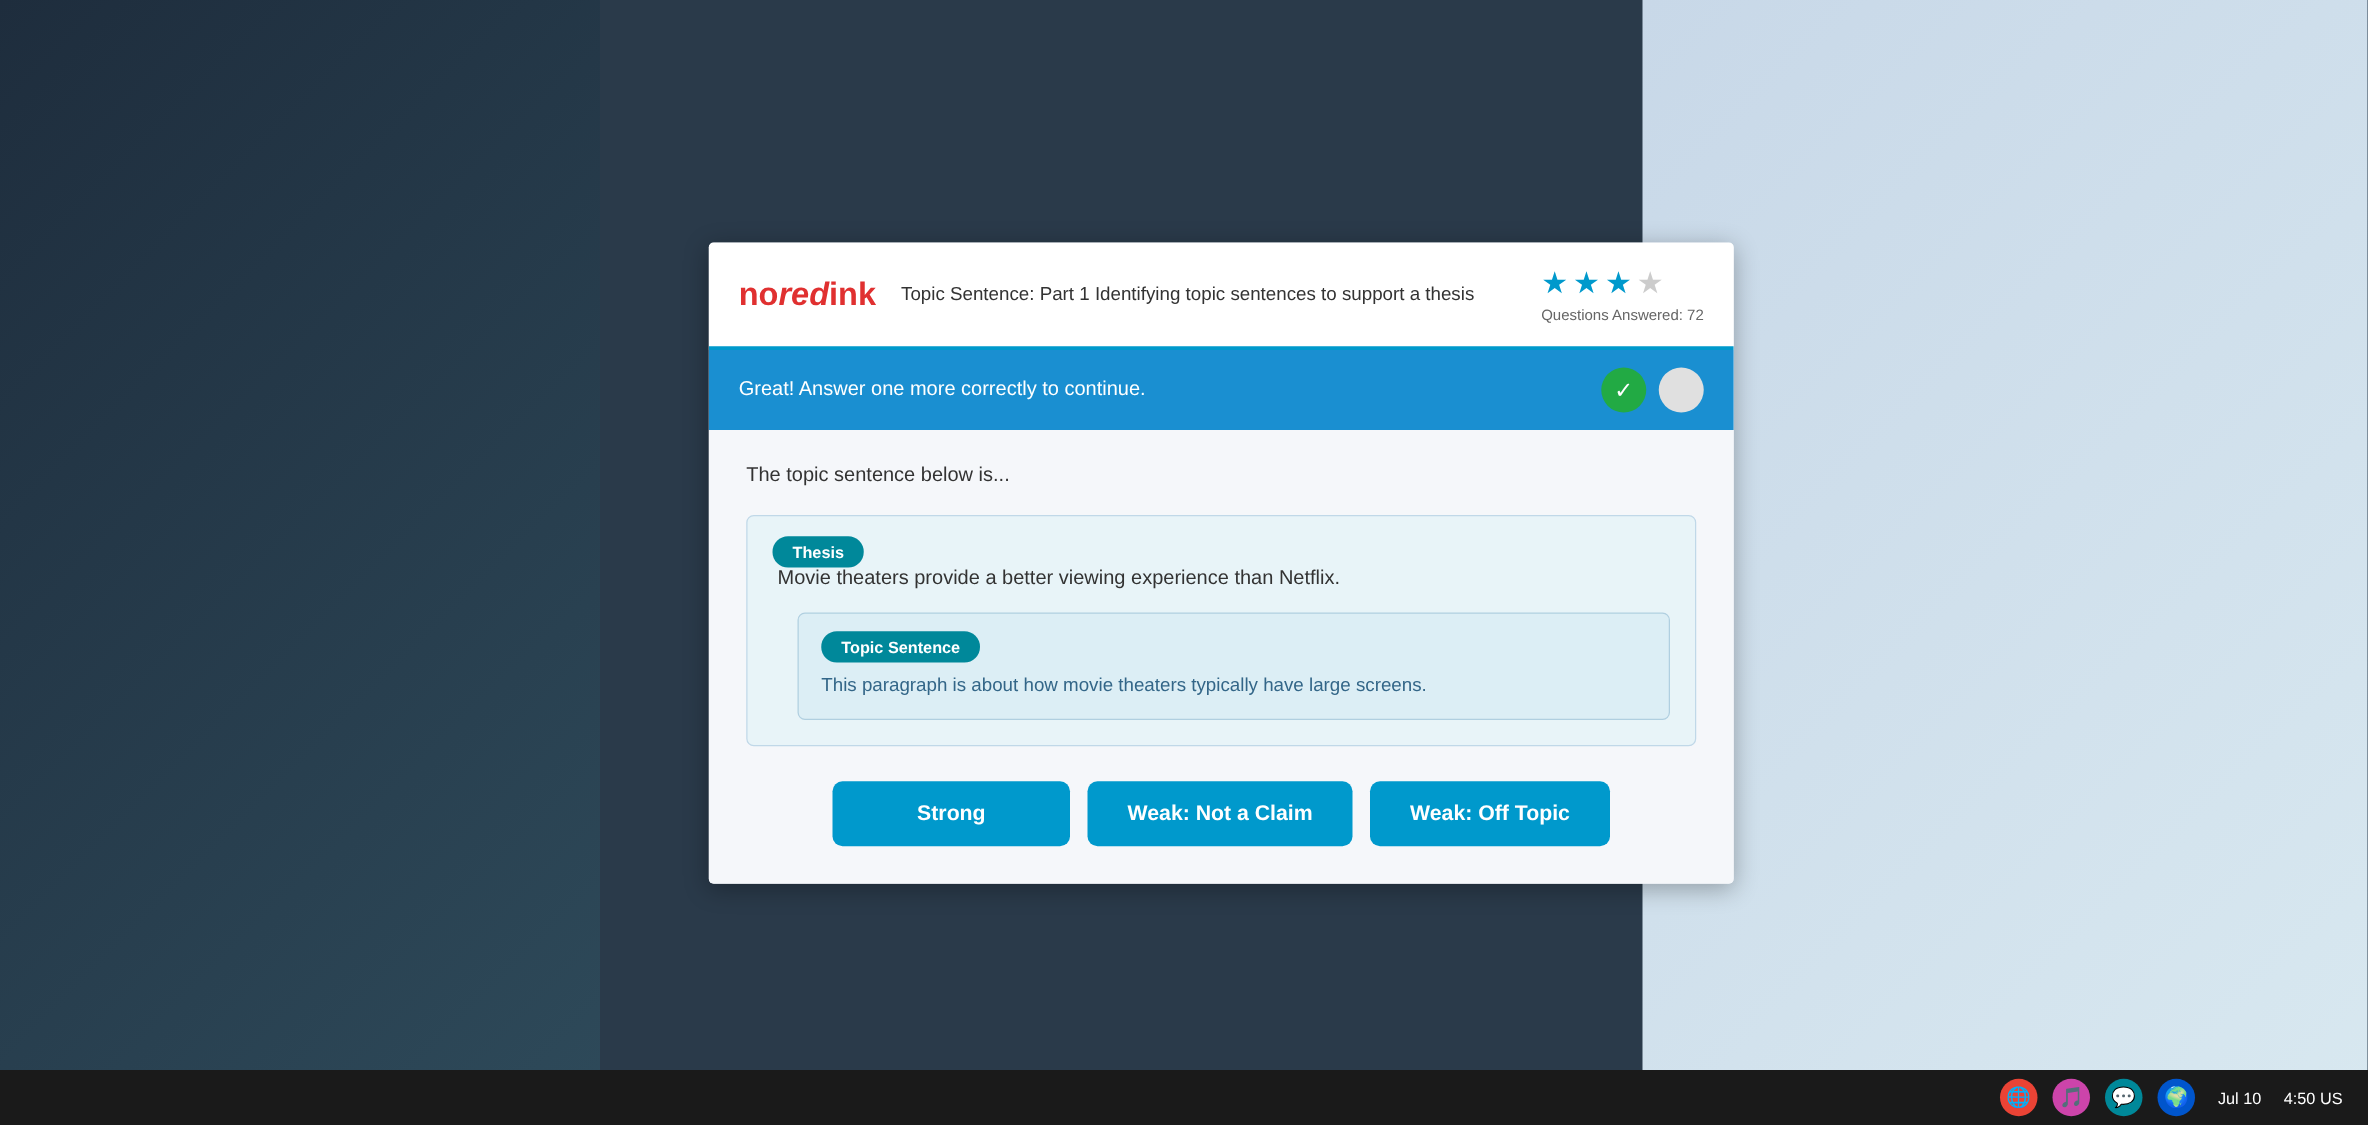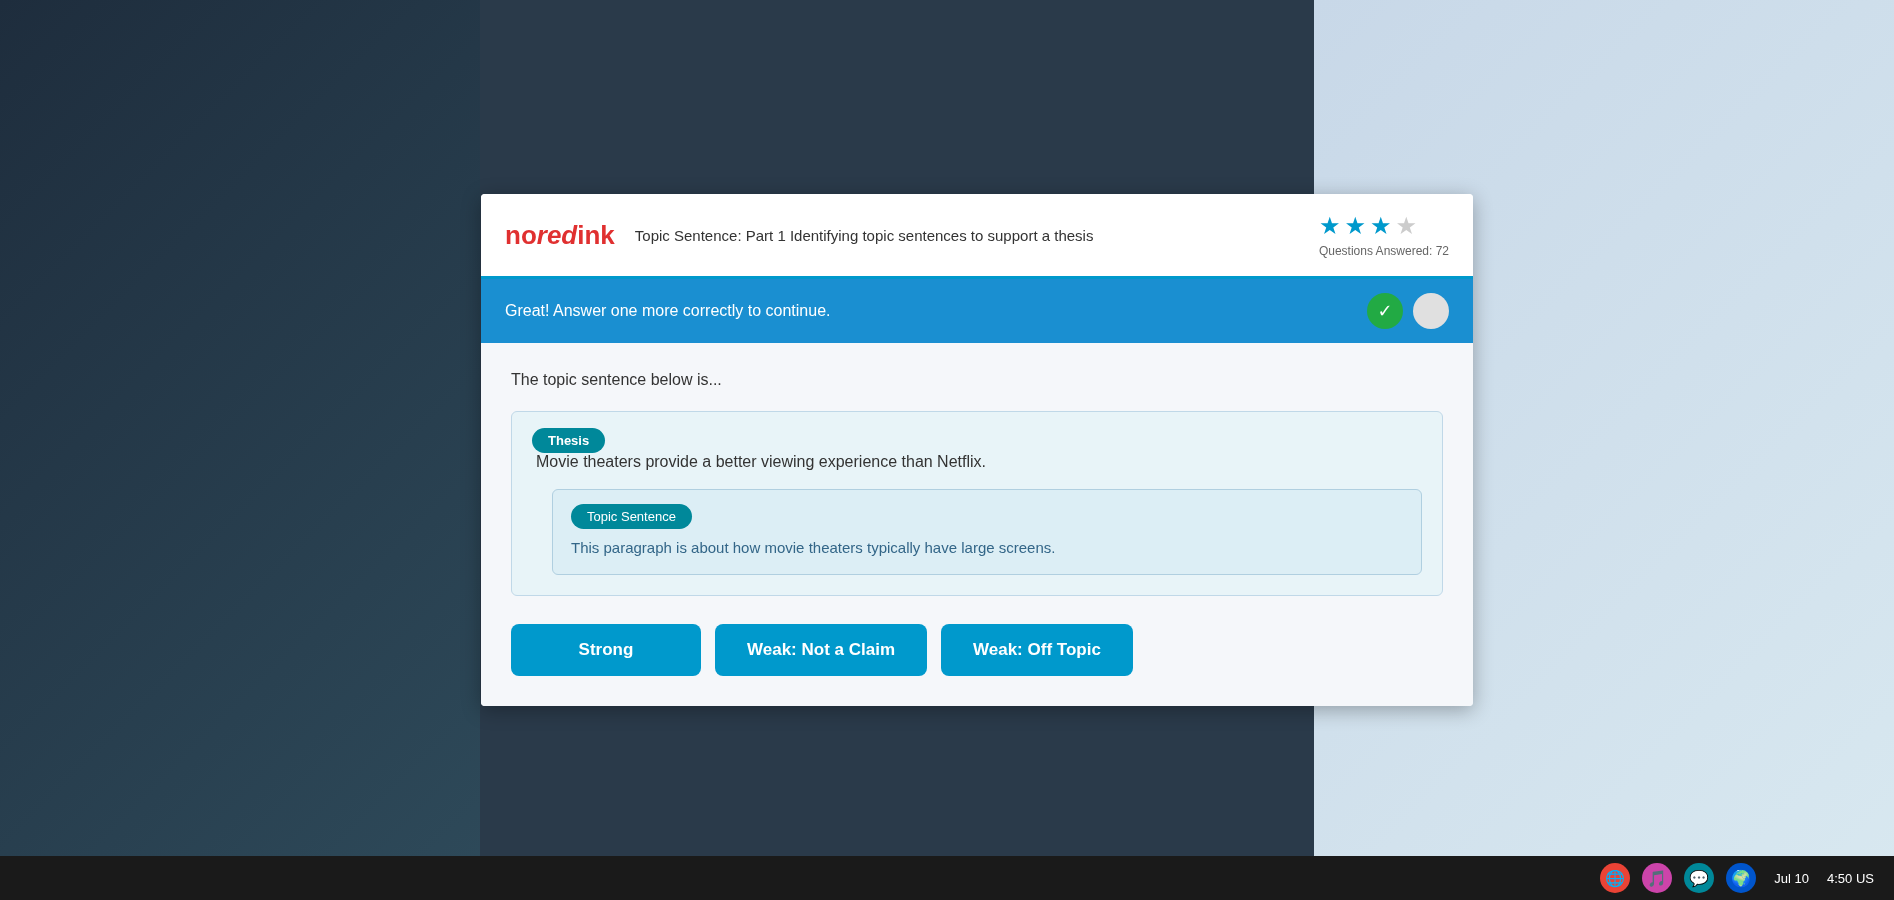--- a/index.html
+++ b/index.html
@@ -24,21 +24,21 @@
 
     .bg-right {
       position: absolute;
       right: 0; top: 0;
       width: 580px; height: 900px;
       background: linear-gradient(135deg, #c8d8e8 0%, #d8e8f0 100%);
     }
 
     .main-container {
       position: relative;
-      width: 992px;
+      width: 820px;
       background: #f0f4f8;
       border-radius: 4px;
       overflow: hidden;
       box-shadow: 0 4px 20px rgba(0,0,0,0.3);
       margin-left: 60px;
     }
 
     
     .header {
       background: #ffffff;
@@ -164,35 +164,35 @@
       border-radius: 6px;
       padding: 14px 18px 18px;
       margin-left: 20px;
     }
 
     .topic-badge {
       display: inline-block;
       background: #00889a;
       color: white;
       font-size: 13px;
-      font-weight: normal;
+      font-weight: bold;
       padding: 5px 16px;
       border-radius: 20px;
       margin-bottom: 10px;
     }
 
     .topic-text {
       font-size: 15px;
       color: #336688;
     }
 
     
     .answer-buttons {
       display: flex;
-      flex-direction: row;
+      flex-direction: column;
       gap: 14px;
       align-items: center;
     }
 
     .answer-row {
       display: flex;
       gap: 14px;
       justify-content: center;
     }
 

